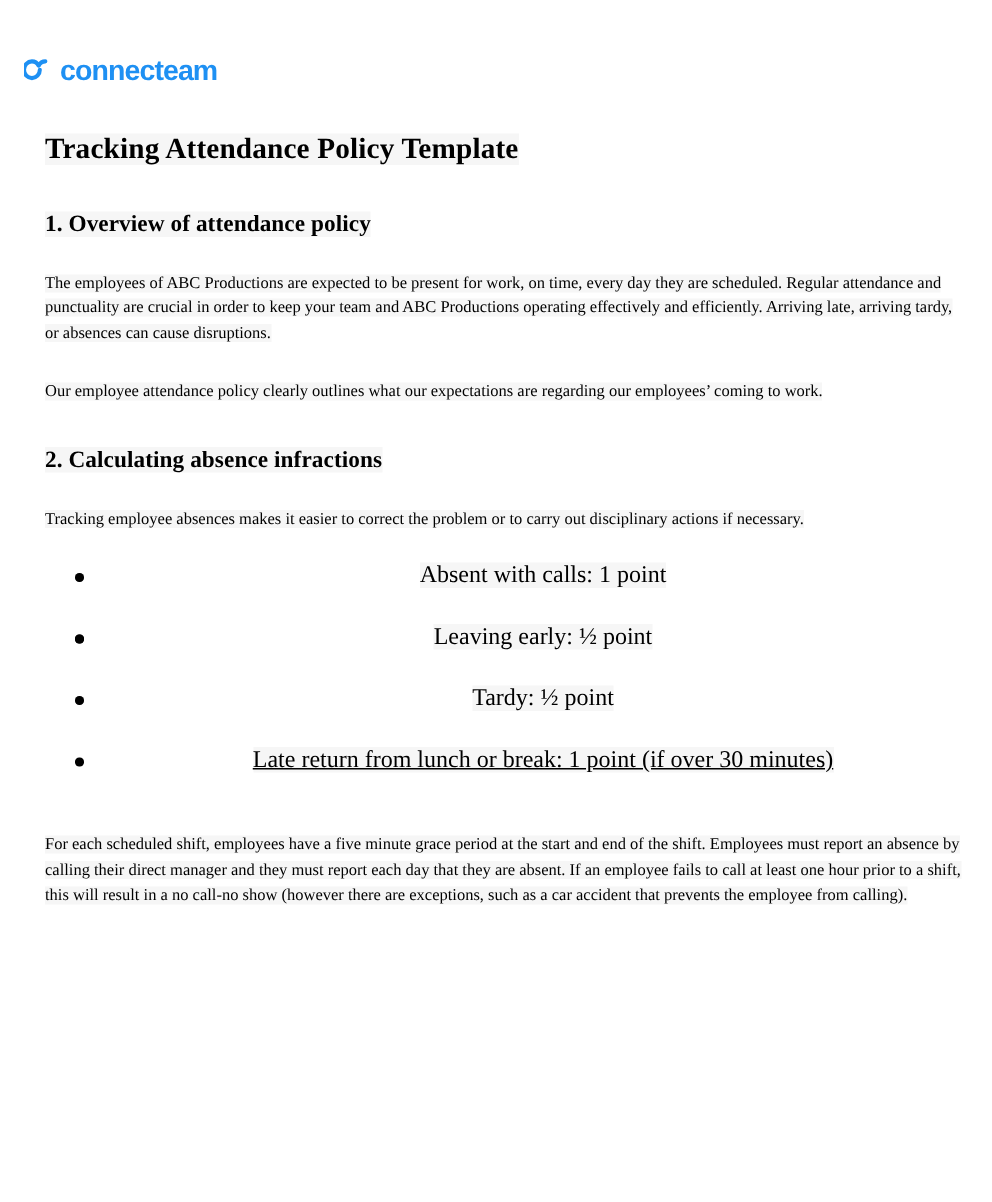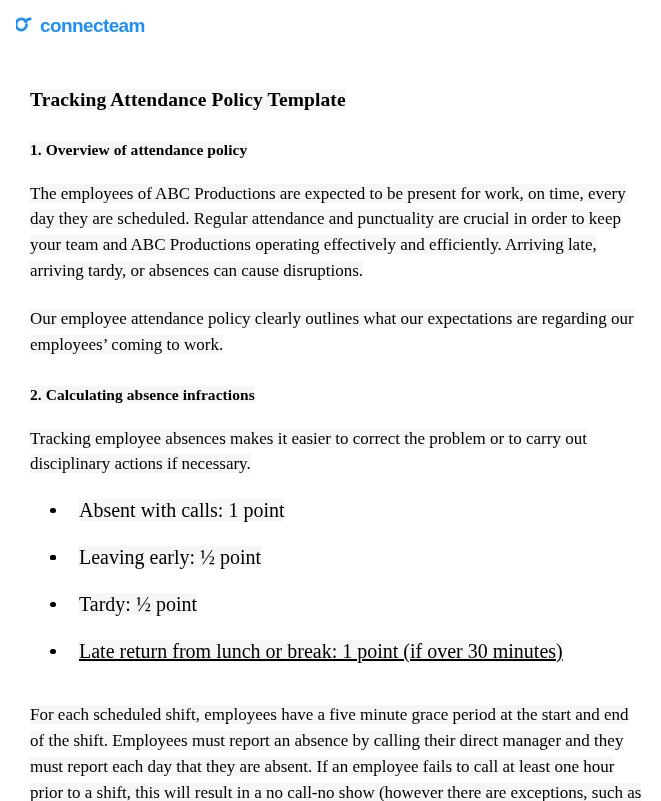--- a/index.html
+++ b/index.html
@@ -26,20 +26,21 @@
   .brand-logo {
     font-family: "Liberation Sans", "DejaVu Sans", sans-serif;
     font-weight: bold;
     font-size: 19px;
     letter-spacing: -0.6px;
     color: #1e90f3;
     display: inline-flex;
     align-items: center;
     line-height: 1;
     user-select: none;
+    margin-top: 22px;
   }
   .brand-logo .logo-mark {
     display: inline-block;
     margin-right: 0px;
     position: relative;
     top: 1px;
   }
   .brand-logo .logo-word {
     display: inline-block;
   }
@@ -67,40 +68,41 @@
 
   .section-heading {
     font-size: 15.5px;
     font-weight: bold;
     line-height: 1.3;
     margin: 28px 0 0 0;
     letter-spacing: 0.05px;
   }
 
   .para {
-    font-size: 17px;
+    font-size: 11px;
     line-height: 1.52;
     margin: 20px 0 0 0;
     text-align: left;
   }
   .para.tight-top { margin-top: 22px; }
   .para.big-top   { margin-top: 36px; }
 
   
   .bullet-list {
     list-style: none;
     margin: 18px 0 0 0;
     padding: 0 0 0 20px;
   }
   .bullet-list li {
-    font-size: 20px;
+    font-size: 16px;
     line-height: 1.5;
     margin: 0 0 17px 0;
     position: relative;
     padding-left: 29px;
+    text-align: center;
   }
   .bullet-list li:last-child { margin-bottom: 0; text-decoration: underline; }
   .bullet-marker {
     position: absolute;
     left: 0;
     top: 0.62em;
     width: 5.5px;
     height: 5.5px;
     border-radius: 50%;
     background: #000000;

